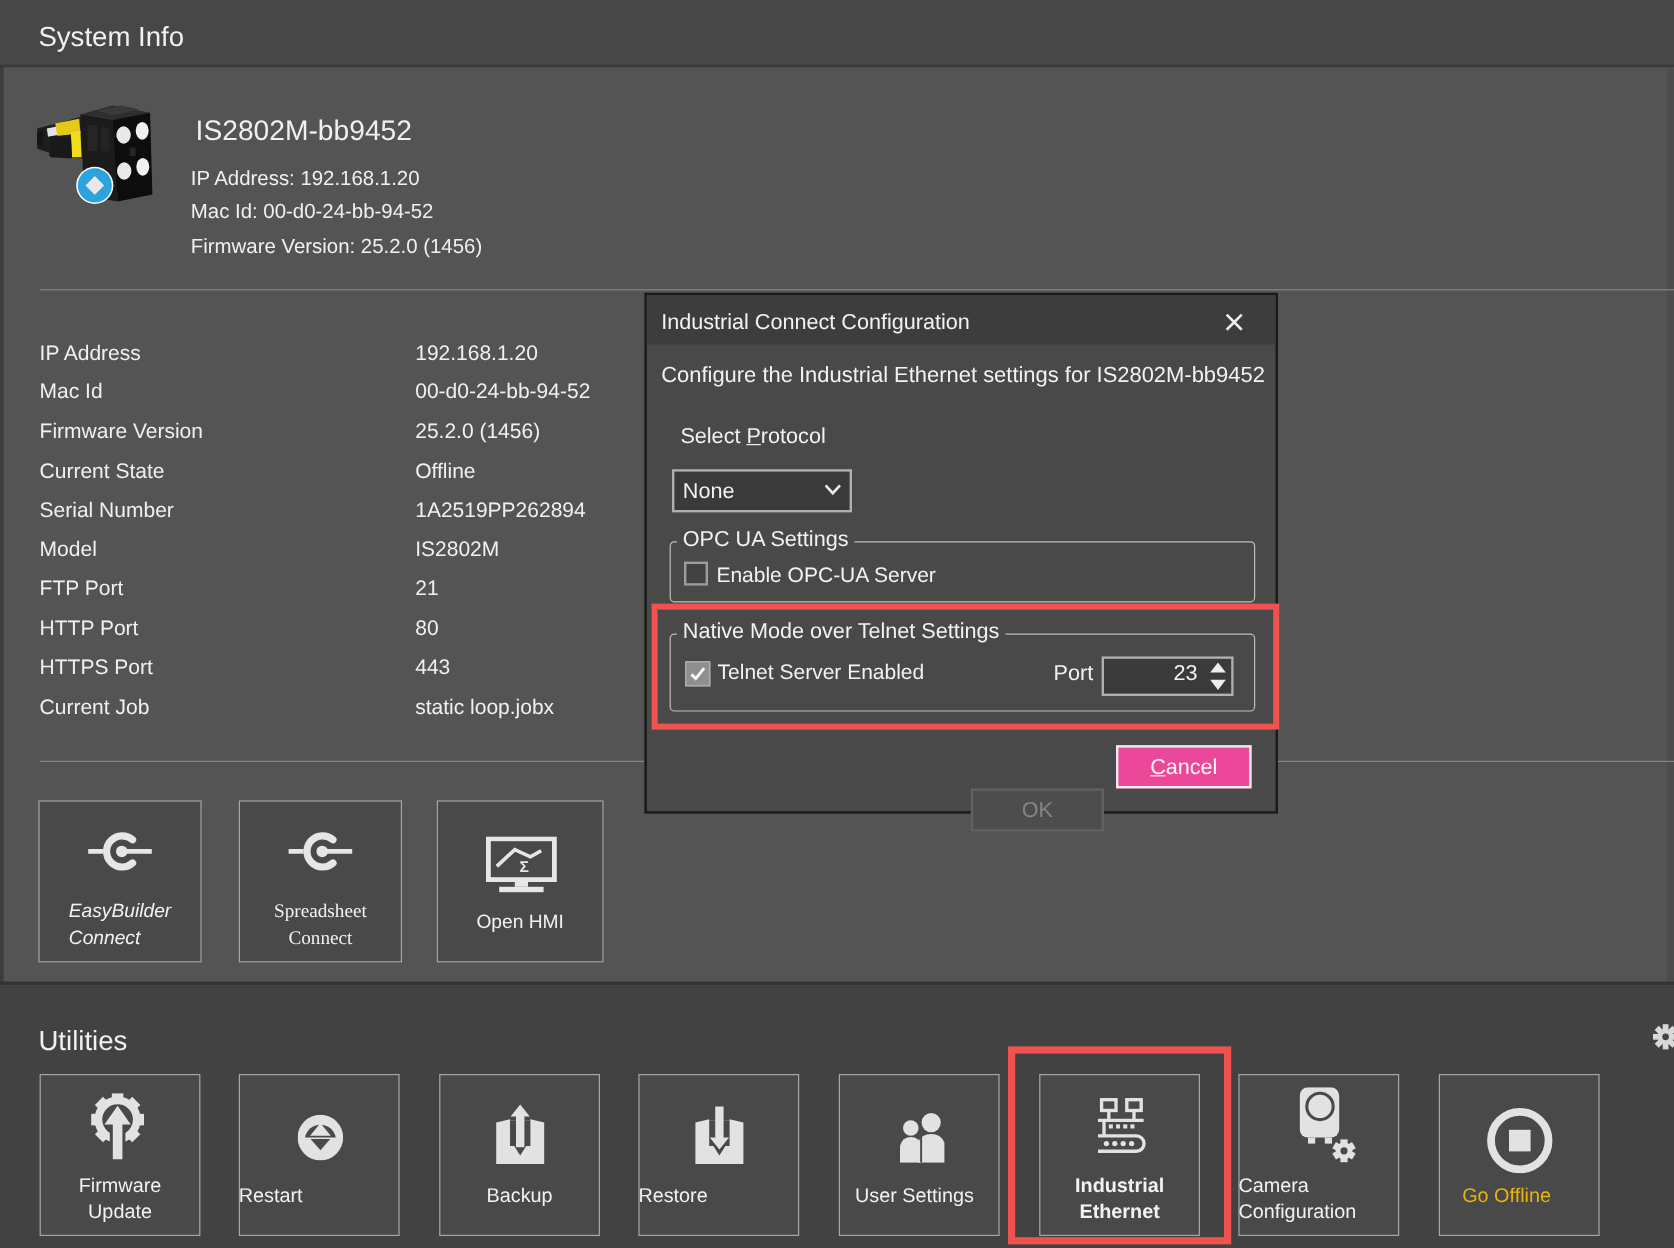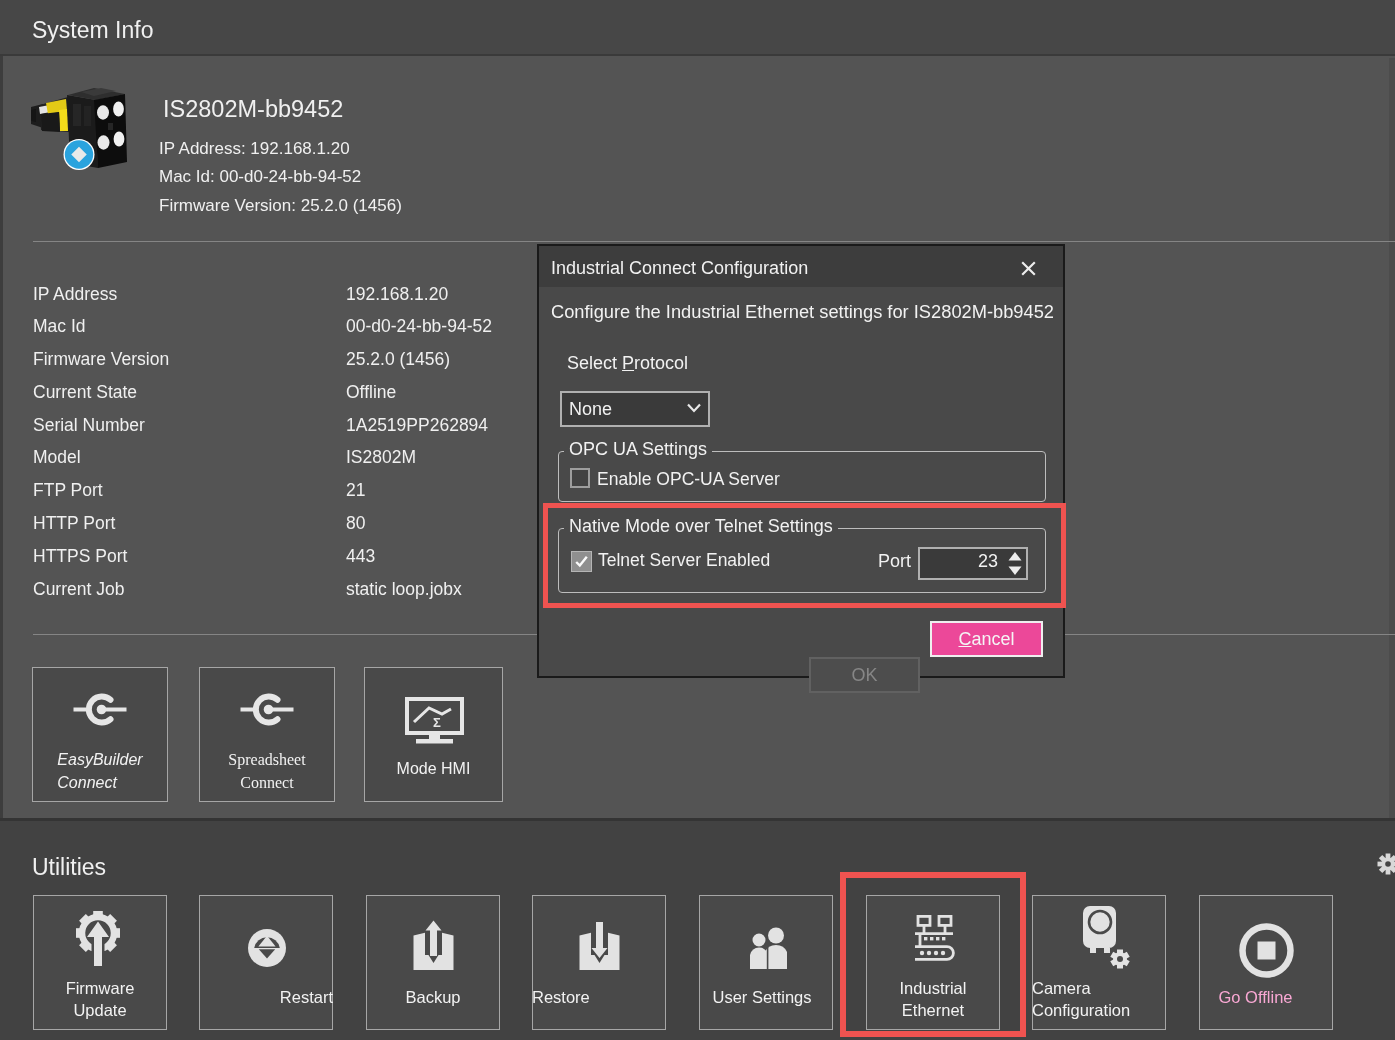--- a/index.html
+++ b/index.html
@@ -102,21 +102,21 @@
 <svg class="abs" style="left:405px;top:697px;" width="60" height="48" viewBox="0 0 60 48">
   <rect x="2" y="2" width="55" height="34" fill="none" stroke="#e6e6e6" stroke-width="4"></rect>
   <polyline points="9,25 24,11 37,17 46,12" fill="none" stroke="#e6e6e6" stroke-width="3"></polyline>
   <text x="28" y="30" font-size="13" font-weight="bold" fill="#e6e6e6" font-family="Liberation Sans">Σ</text>
   <rect x="24" y="36" width="11" height="6" fill="#e6e6e6"></rect>
   <rect x="11" y="42" width="37" height="4.5" fill="#e6e6e6"></rect>
 </svg>
 
 <div class="abs" style="left:32px;top:749px;width:136px;text-align:center;font-size:16px;color:#f2f2f2;line-height:22.5px;font-style:italic;"><span style="display:inline-block;text-align:left;">EasyBuilder<br>Connect</span></div>
 <div class="abs" style="left:199px;top:749px;width:136px;text-align:center;font-size:16px;color:#f2f2f2;line-height:22.5px;"><span style="display:inline-block;text-align:center;font-family:Liberation Serif, serif;">Spreadsheet<br>Connect</span></div>
-<div class="abs" style="left:364px;top:760px;width:139px;text-align:center;font-size:16px;color:#f2f2f2;">Mode HMI</div>
+<div class="abs" style="left:364px;top:760px;width:139px;text-align:center;font-size:16px;color:#f2f2f2;">Open HMI</div>
 
 <div class="abs" style="left:0;top:818px;width:1395px;height:3px;background:#343434;"></div>
 <div class="abs" style="left:0;top:821px;width:1395px;height:219px;background:#424242;"></div>
 <div class="abs txt" style="left:32px;top:854px;font-size:23px;">Utilities</div>
 
 <div class="abs" style="left:33px;top:895px;width:134px;height:135px;background:#494949;border:1px solid #a6a6a6;"></div>
 <div class="abs" style="left:199px;top:895px;width:134px;height:135px;background:#494949;border:1px solid #a6a6a6;"></div>
 <div class="abs" style="left:366px;top:895px;width:134px;height:135px;background:#494949;border:1px solid #a6a6a6;"></div>
 <div class="abs" style="left:532px;top:895px;width:134px;height:135px;background:#494949;border:1px solid #a6a6a6;"></div>
 <div class="abs" style="left:699px;top:895px;width:134px;height:135px;background:#494949;border:1px solid #a6a6a6;"></div>
@@ -208,27 +208,27 @@
   </g>
   <circle cx="37" cy="53" r="3" fill="#494949"></circle>
 </svg>
 
 <svg class="abs" style="left:1239px;top:923px;" width="55" height="55" viewBox="0 0 55 55">
   <circle cx="27.5" cy="27.5" r="24" fill="none" stroke="#e2e2e2" stroke-width="6.5"></circle>
   <rect x="18.5" y="18.5" width="18" height="18" fill="#e2e2e2"></rect>
 </svg>
 
 <div class="abs" style="left:33px;top:978px;width:134px;text-align:center;font-size:16.5px;color:#f2f2f2;line-height:21.5px;">Firmware<br>Update</div>
-<div class="abs" style="left:199px;top:988px;width:134px;text-align:right;font-size:16.5px;color:#f2f2f2;">Restart</div>
+<div class="abs" style="left:199px;top:988px;width:134px;text-align:left;font-size:16.5px;color:#f2f2f2;">Restart</div>
 <div class="abs" style="left:366px;top:988px;width:134px;text-align:center;font-size:16.5px;color:#f2f2f2;">Backup</div>
 <div class="abs" style="left:532px;top:988px;width:134px;font-size:16.5px;color:#f2f2f2;">Restore</div>
 <div class="abs" style="left:699px;top:988px;width:126px;text-align:center;font-size:16.5px;color:#f2f2f2;">User Settings</div>
-<div class="abs" style="left:866px;top:978px;width:134px;text-align:center;font-size:16.5px;color:#f2f2f2;line-height:21.5px;">Industrial<br>Ethernet</div>
+<div class="abs" style="left:866px;top:978px;width:134px;text-align:center;font-size:16.5px;color:#f2f2f2;line-height:21.5px;font-weight:bold;">Industrial<br>Ethernet</div>
 <div class="abs" style="left:1032px;top:978px;width:134px;text-align:left;font-size:16.5px;color:#f2f2f2;line-height:21.5px;">Camera<br>Configuration</div>
-<div class="abs" style="left:1199px;top:988px;width:113px;text-align:center;font-size:16.5px;color:#f9a8d4;">Go Offline</div>
+<div class="abs" style="left:1199px;top:988px;width:113px;text-align:center;font-size:16.5px;color:#eab308;">Go Offline</div>
 
 <svg class="abs" style="left:1377px;top:853px;" width="22" height="22" viewBox="0 0 22 22">
   <g fill="#d8d8d8">
     <circle cx="11" cy="11" r="6.5"></circle>
     <rect x="8.6" y="0.5" width="4.8" height="21"></rect>
     <rect x="8.6" y="0.5" width="4.8" height="21" transform="rotate(45 11 11)"></rect>
     <rect x="8.6" y="0.5" width="4.8" height="21" transform="rotate(90 11 11)"></rect>
     <rect x="8.6" y="0.5" width="4.8" height="21" transform="rotate(135 11 11)"></rect>
   </g>
   <circle cx="11" cy="11" r="2.8" fill="#444444"></circle>

